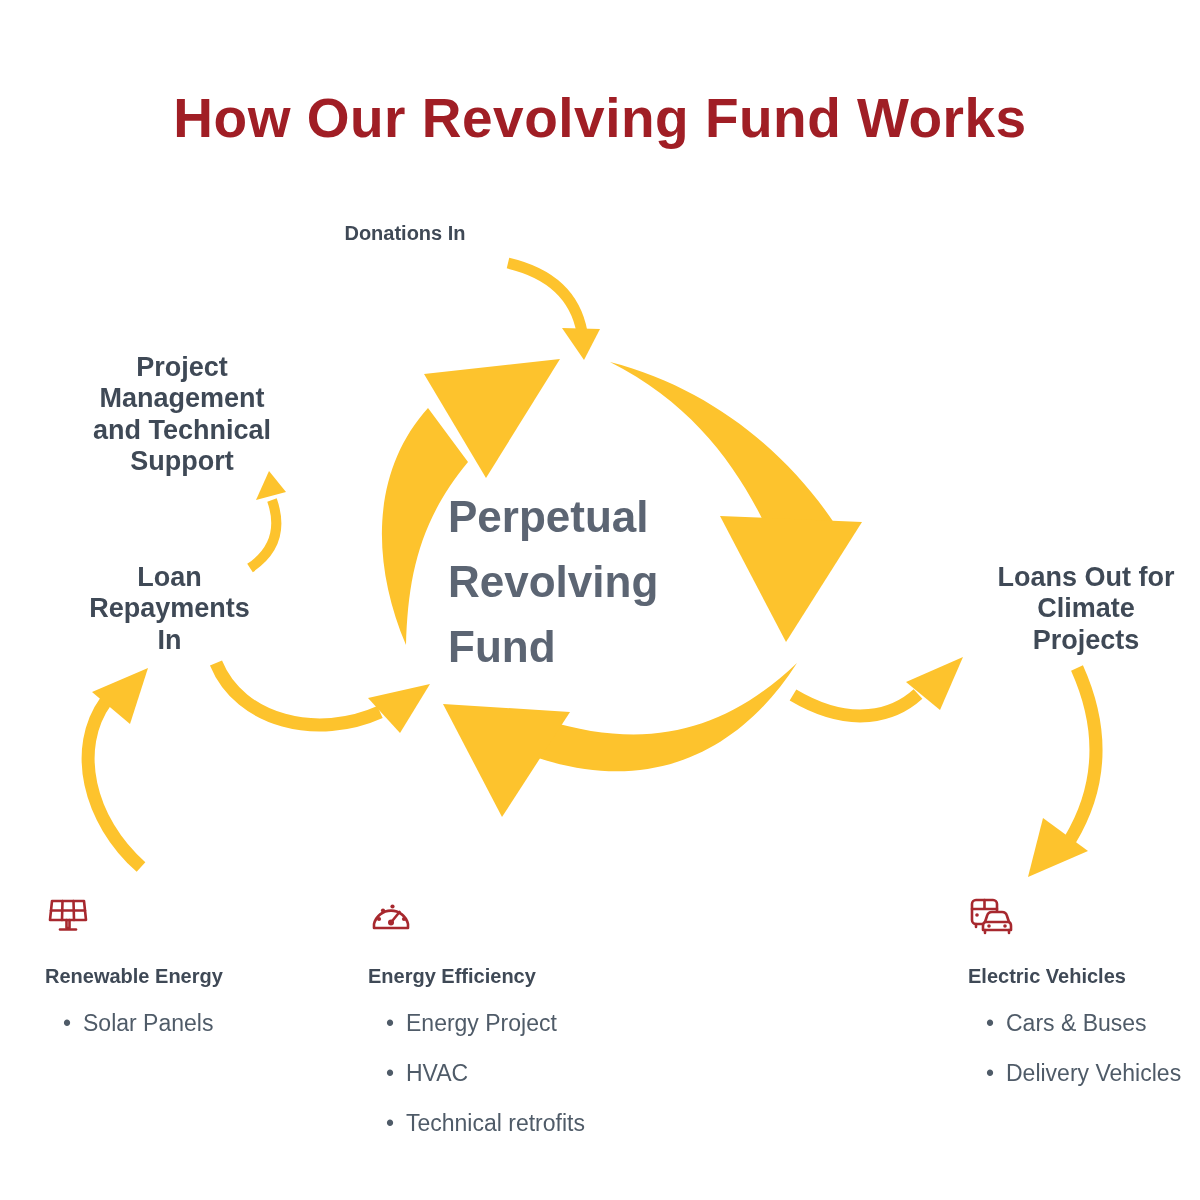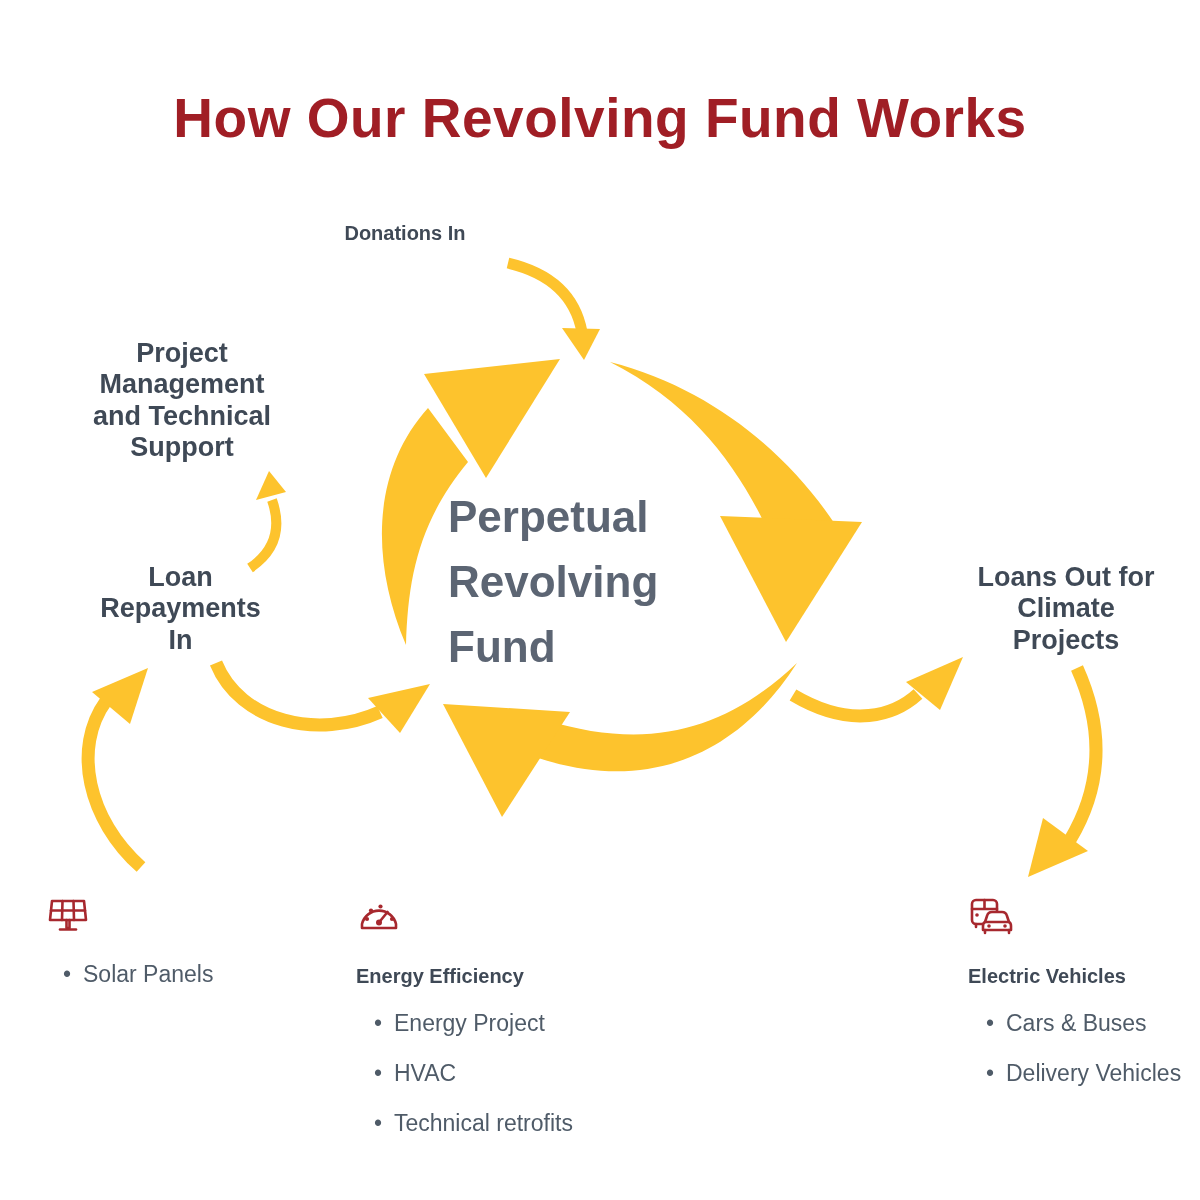--- a/index.html
+++ b/index.html
@@ -96,44 +96,45 @@
     </g>
 
     <g>
       <path class="arrow-stroke" stroke-width="13" d="M1077 668 C 1104 728, 1103 785, 1070 840"></path>
       <polygon class="arrow" points="1043,818 1088,851 1028,877"></polygon>
     </g>
   </svg>
 
   <div class="flow-label" style="left:300px;top:222px;width:210px;font-size:20px;">Donations In</div>
 
-  <div class="flow-label" style="left:72px;top:338px;width:220px;">Project Management and Technical Support</div>
+  <div class="flow-label" style="left:72px;top:352px;width:220px;">Project Management and Technical Support</div>
 
-  <div class="flow-label" style="left:88px;top:562px;width:185px;">Loan Repayments In</div>
+  <div class="flow-label" style="left:77px;top:562px;width:185px;">Loan Repayments In</div>
 
-  <div class="flow-label" style="left:976px;top:562px;width:180px;">Loans Out for Climate Projects</div>
+  <div class="flow-label" style="left:996px;top:562px;width:180px;">Loans Out for Climate Projects</div>
 
   <div class="center-label">Perpetual Revolving Fund</div>
 
   <div class="category" style="left:45px;width:290px;">
     <span class="cat-icon">
       <svg width="46" height="46" viewBox="0 0 46 46">
         <path class="i-stroke" d="M7 8 L39 8 L41 27 L5 27 Z"></path>
         <path class="i-stroke" d="M6 17.5 L40 17.5 M17.5 8 L17 27 M28.5 8 L29 27"></path>
         <path class="i-stroke" d="M21.5 27 L21.5 35 L24.5 35 L24.5 27"></path>
         <path class="i-stroke" d="M15 36.5 L31 36.5"></path>
       </svg>
     </span>
+    <div class="cat-title">Renewable Energy</div>
     <ul class="cat-list">
 
     <li>Solar Panels</li>
       </ul>
   </div>
 
-  <div class="category" style="left:356px;width:290px;">
+  <div class="category" style="left:368px;width:290px;">
     <span class="cat-icon">
       <svg width="46" height="46" viewBox="0 0 46 46">
         <path class="i-stroke" d="M6 31 A17.5 17.5 0 0 1 40 31 L40 35 L6 35 Z"></path>
         <circle class="i-fill" cx="11" cy="26" r="2.1"></circle>
         <circle class="i-fill" cx="15" cy="17.5" r="2.1"></circle>
         <circle class="i-fill" cx="24.5" cy="13.5" r="2.1"></circle>
         <circle class="i-fill" cx="36" cy="26" r="2.1"></circle>
         <path class="i-stroke" stroke-width="3" d="M23 29.5 L31.5 19"></path>
         <circle class="i-fill" cx="23" cy="29.5" r="3"></circle>
       </svg>

